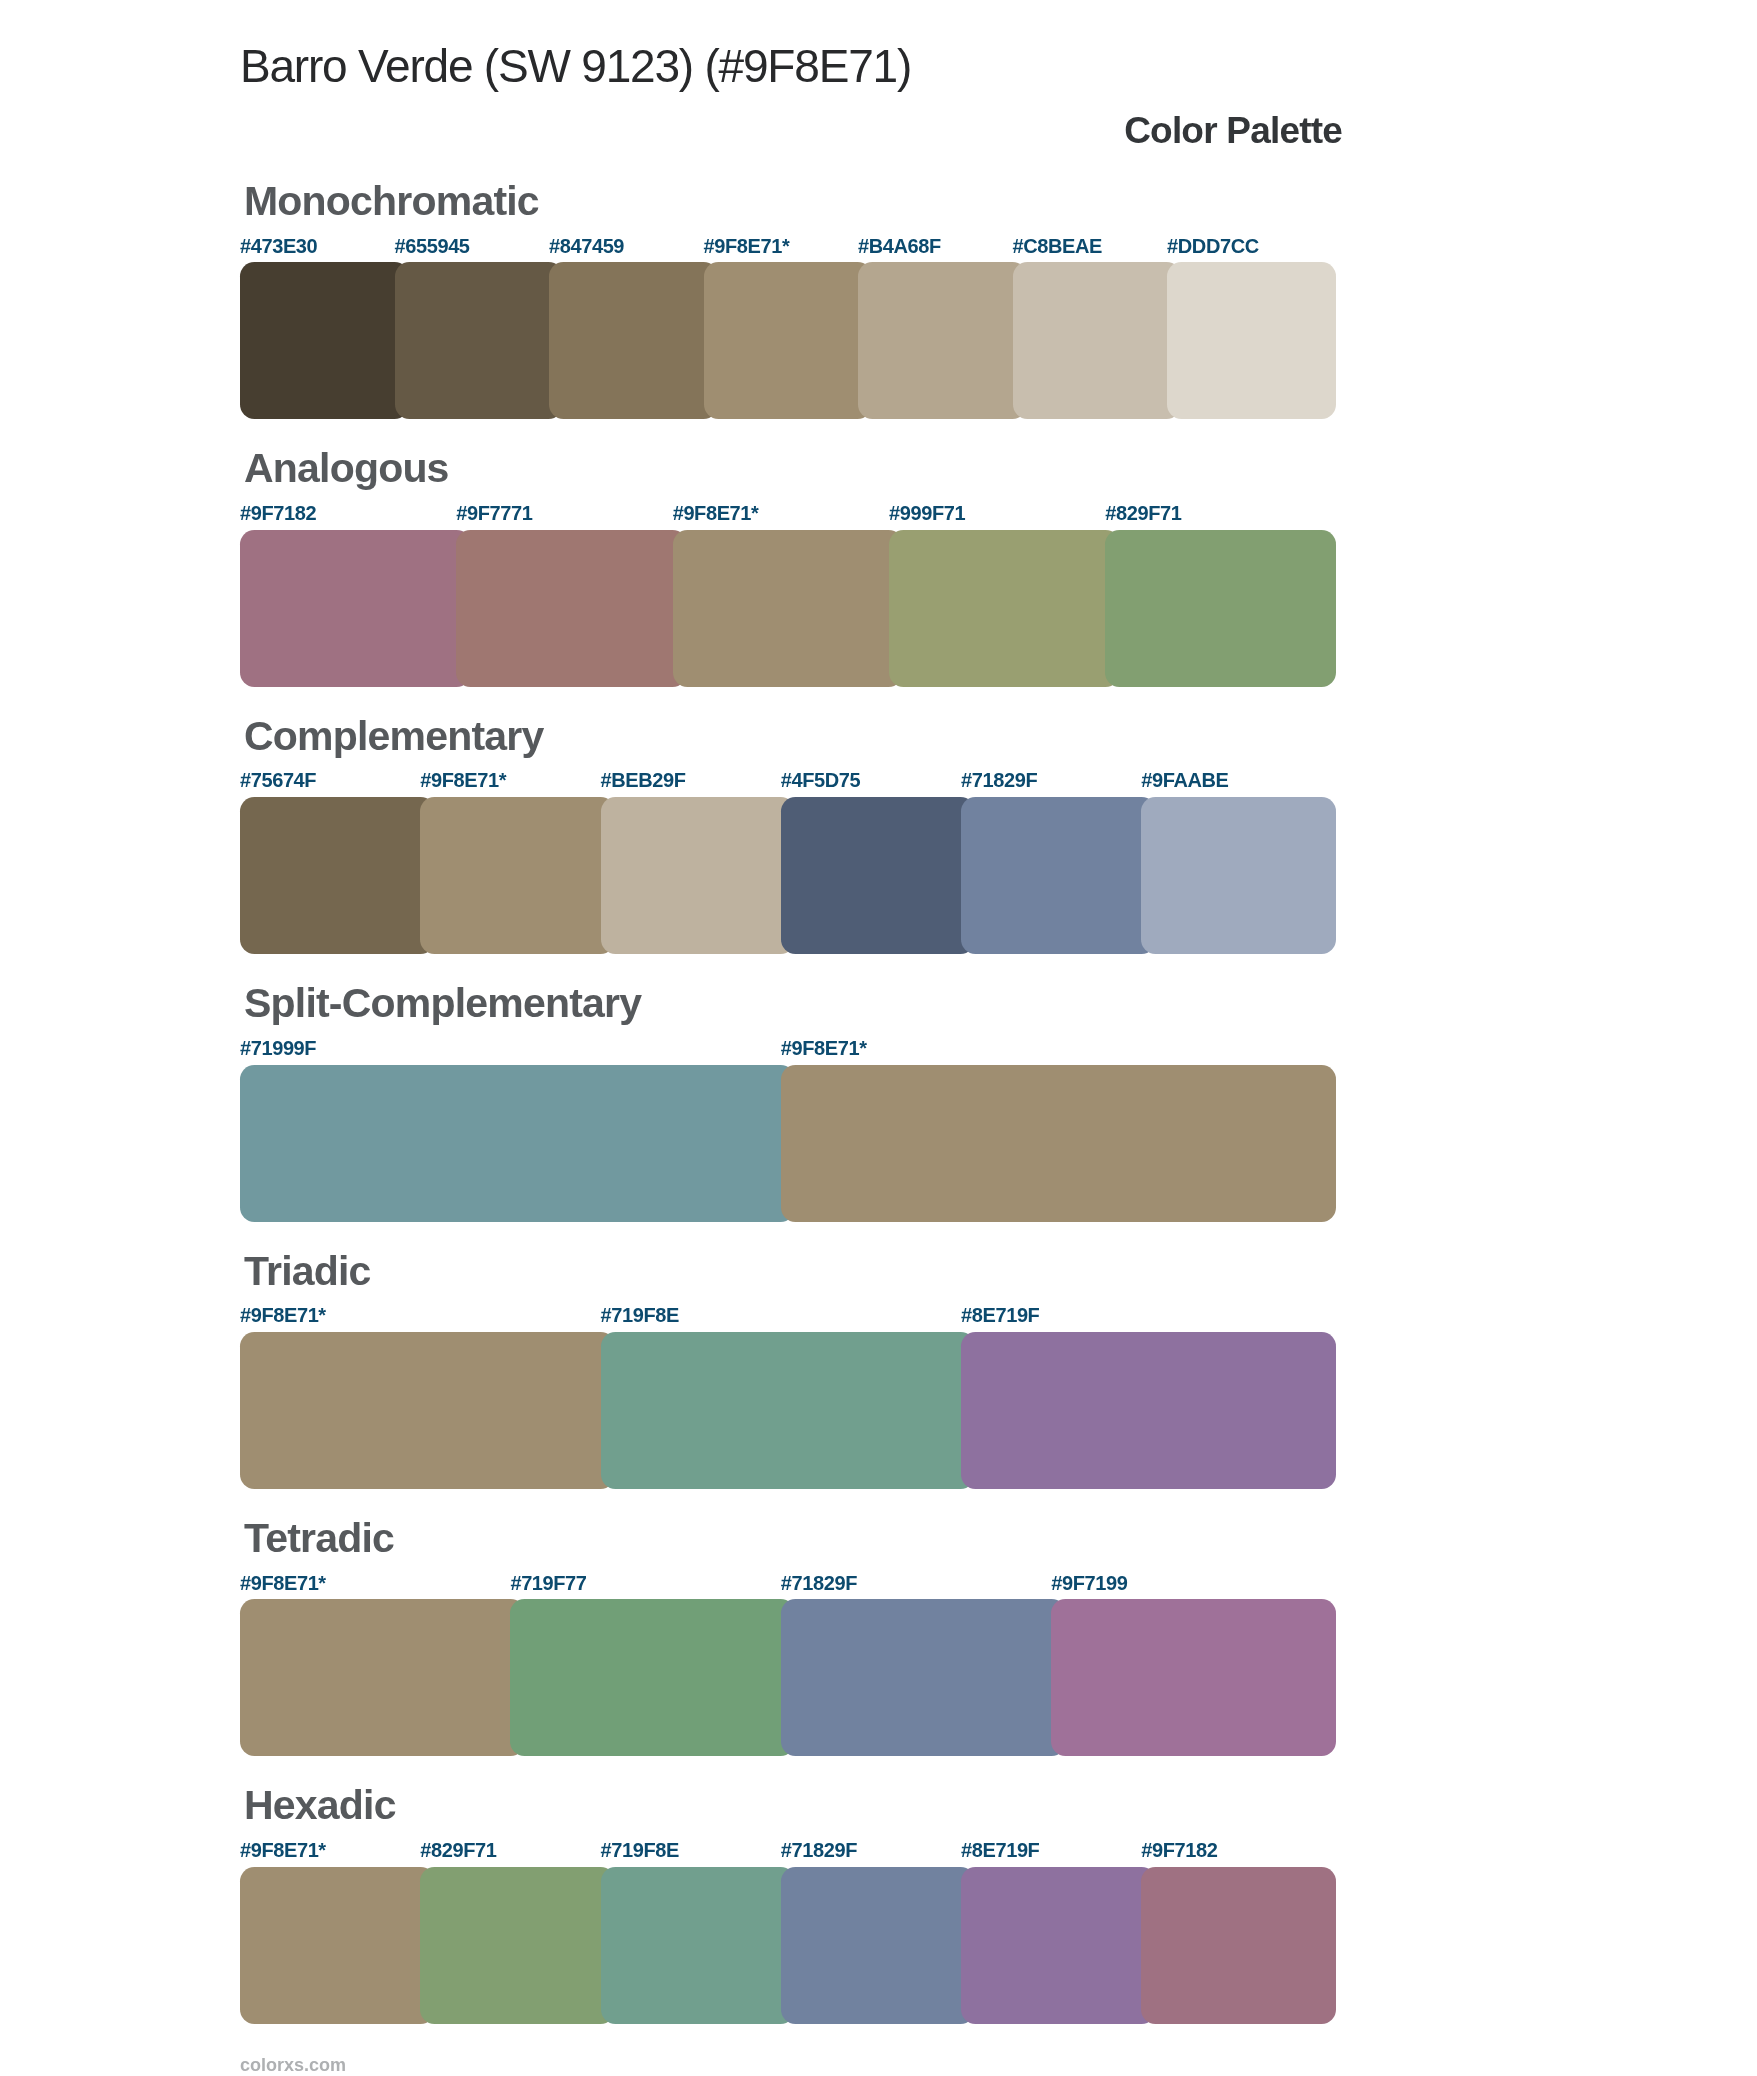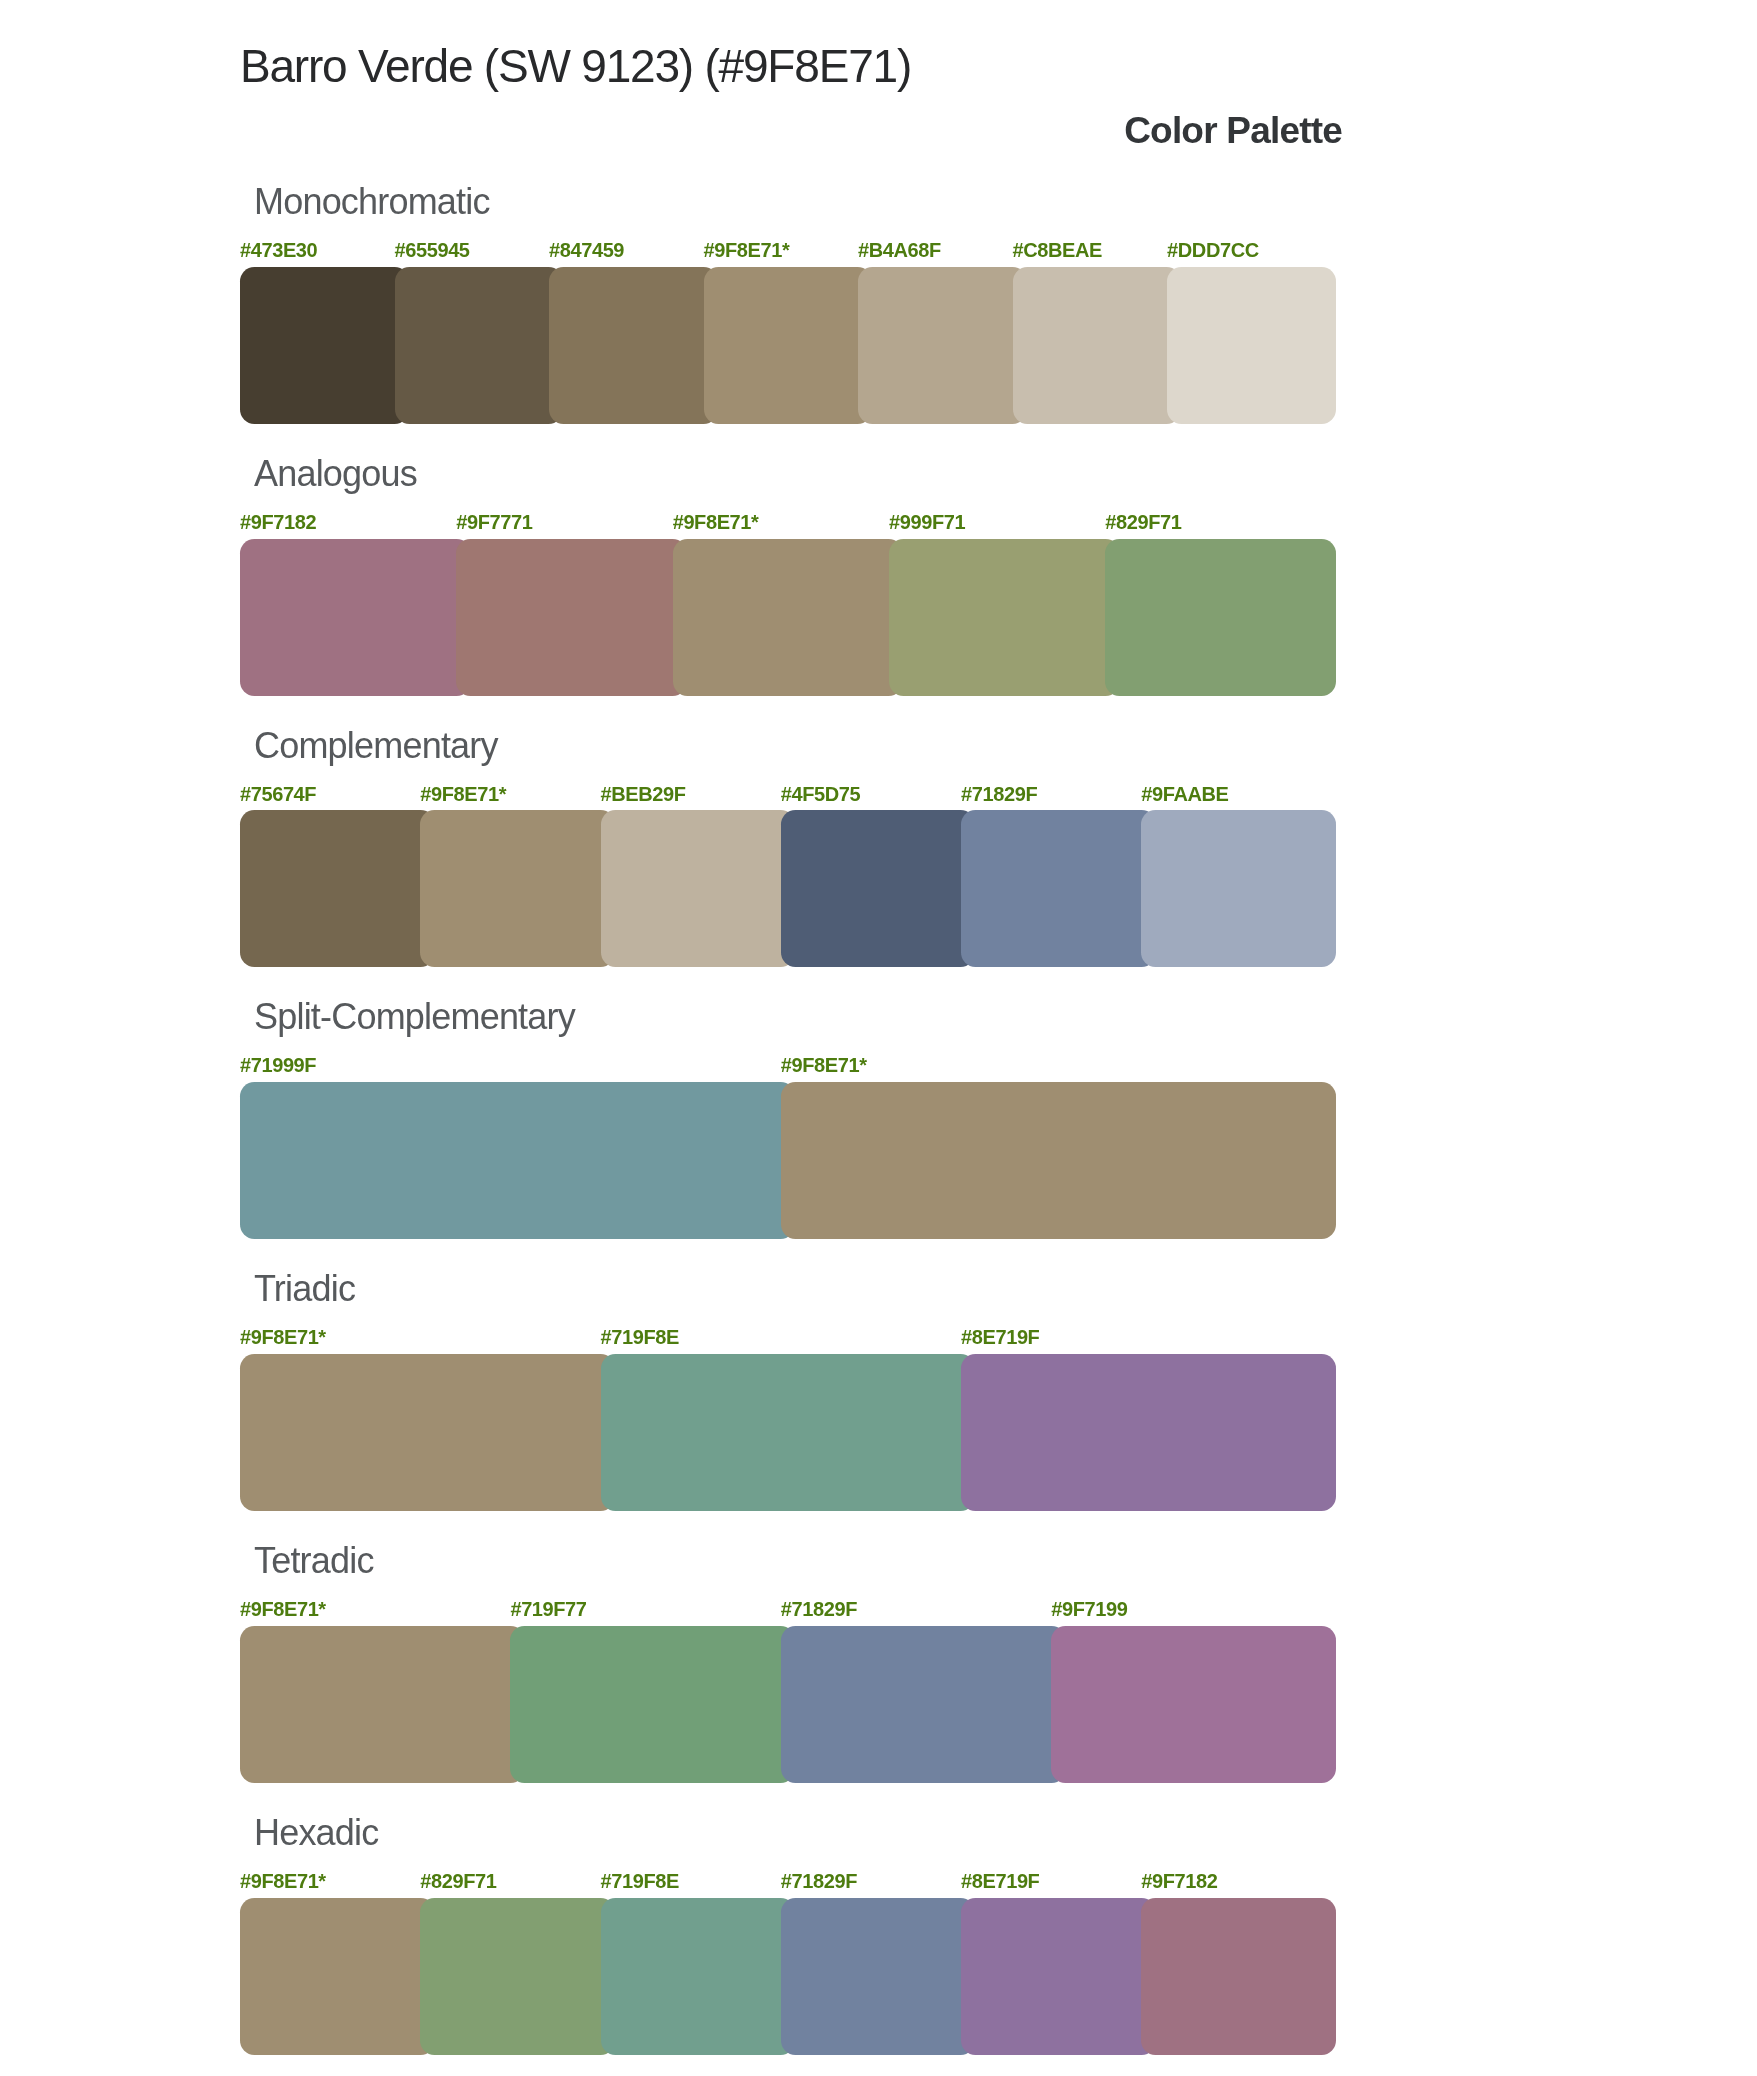--- a/index.html
+++ b/index.html
@@ -32,43 +32,43 @@
     color: #333639;
     letter-spacing: -0.8px;
     line-height: 43px;
     margin: 16px 0 0 0;
     text-align: right;
   }
   .section {
     margin-top: 27px;
   }
   .section-heading {
-    font-size: 36px;
-    font-weight: normal;
+    font-size: 41px;
+    font-weight: bold;
     color: #56595c;
     letter-spacing: -0.8px;
     line-height: 45px;
-    margin: 14px;
+    margin: 4px;
   }
   .palette-row {
     display: flex;
     width: 1096px;
     margin-top: 9.6px;
   }
   .cell {
     flex: 1 1 0;
     min-width: 0;
   }
   .cell + .cell {
     margin-left: -14.4px;
   }
   .swatch-label {
     font-size: 20px;
     font-weight: bold;
-    color: #4d7c0f;
+    color: #0c4a6e;
     letter-spacing: -0.4px;
     height: 24px;
     line-height: 24px;
     margin-bottom: 4.8px;
     white-space: nowrap;
   }
   .swatch {
     height: 157px;
     border-radius: 14.4px;
     position: relative;

